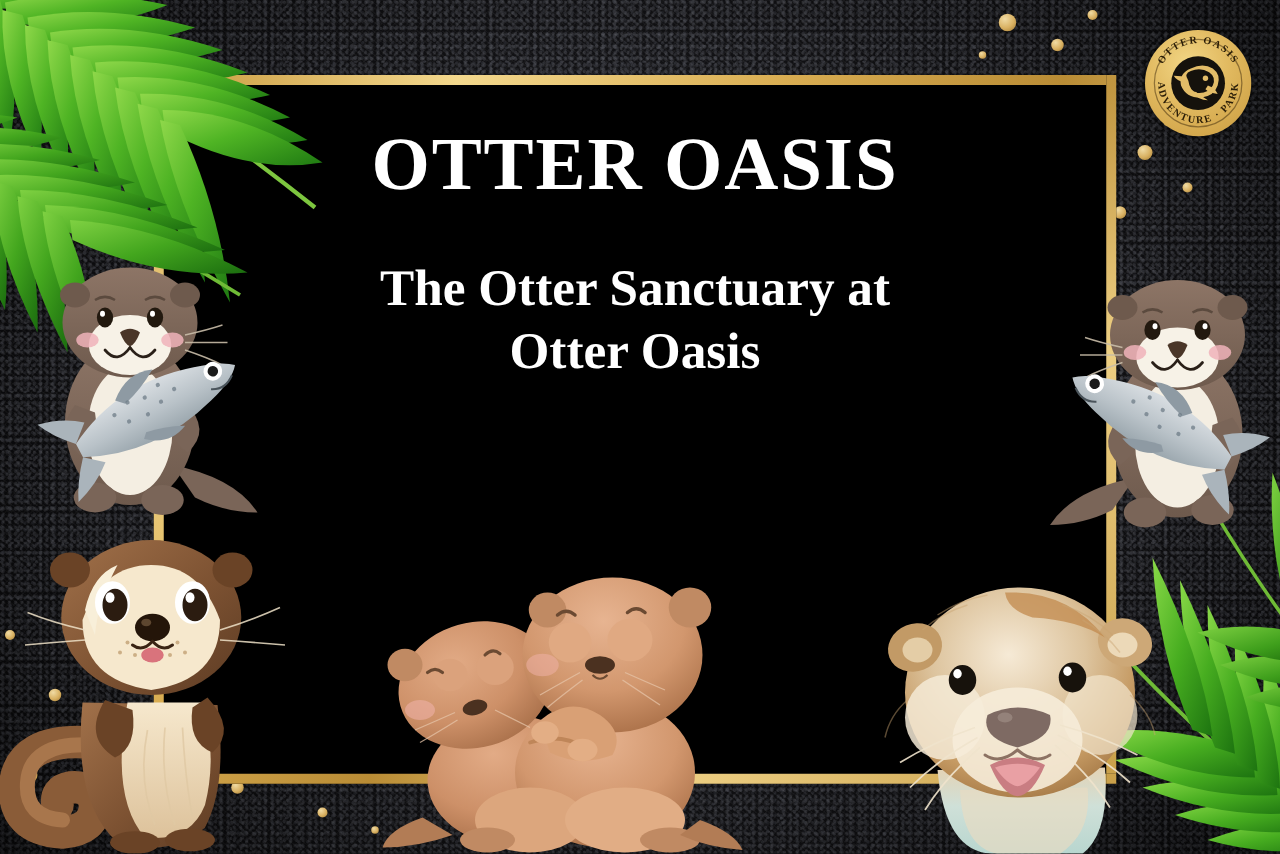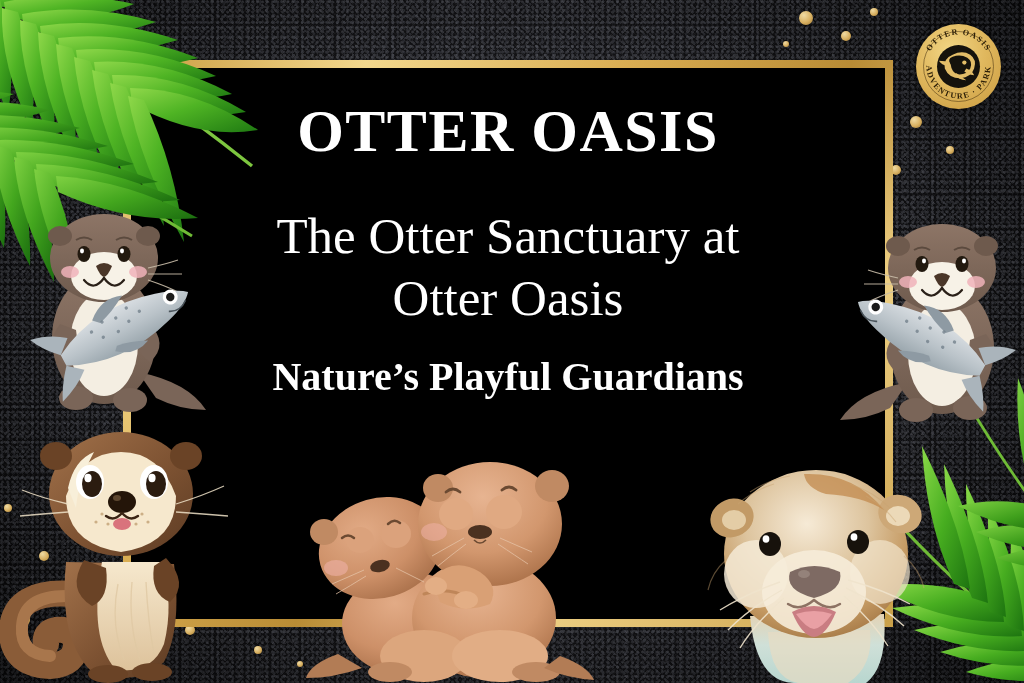--- a/index.html
+++ b/index.html
@@ -90,22 +90,22 @@
     left: 0; right: 0; top: 32px;
     font-size: 60px;
     font-weight: bold;
     letter-spacing: 1.5px;
     line-height: 1.05;
     text-shadow: 0 2px 10px rgba(0,0,0,.9);
   }
   .title-sub {
     position: absolute;
     left: 40px; right: 40px; top: 137px;
-    font-size: 51px;
-    font-weight: normal;
+    font-size: 41px;
+    font-weight: bold;
     line-height: 1.22;
     text-shadow: 0 2px 8px rgba(0,0,0,.9);
   }
   .title-tag {
     position: absolute;
     left: 20px; right: 20px; top: 286px;
     font-size: 40px;
     font-weight: bold;
     line-height: 1.15;
     text-shadow: 0 2px 8px rgba(0,0,0,.9);
@@ -650,21 +650,20 @@
       </g>
     </svg>
   </div>
 
   <div class="text-layer">
     <div class="title-main">OTTER OASIS</div>
     <div class="title-sub">
       <div>The Otter Sanctuary at</div>
       <div>Otter Oasis</div>
     </div>
-    <div class="title-tag">Nature’s Playful Guardians</div>
   </div>
 
   <div class="badge">
     <div class="badge-ring"></div>
     <svg viewBox="0 0 85 85">
       <defs>
         <path id="arcTop" d="M 42.5 42.5 m -32 0 a 32 32 0 1 1 64 0" fill="none"></path>
         <path id="arcBottom" d="M 42.5 42.5 m -32 0 a 32 32 0 1 0 64 0" fill="none"></path>
       </defs>
       <text font-family="'Liberation Serif', serif" font-size="8.2" font-weight="bold" fill="#2a1d07" letter-spacing="1.3">

